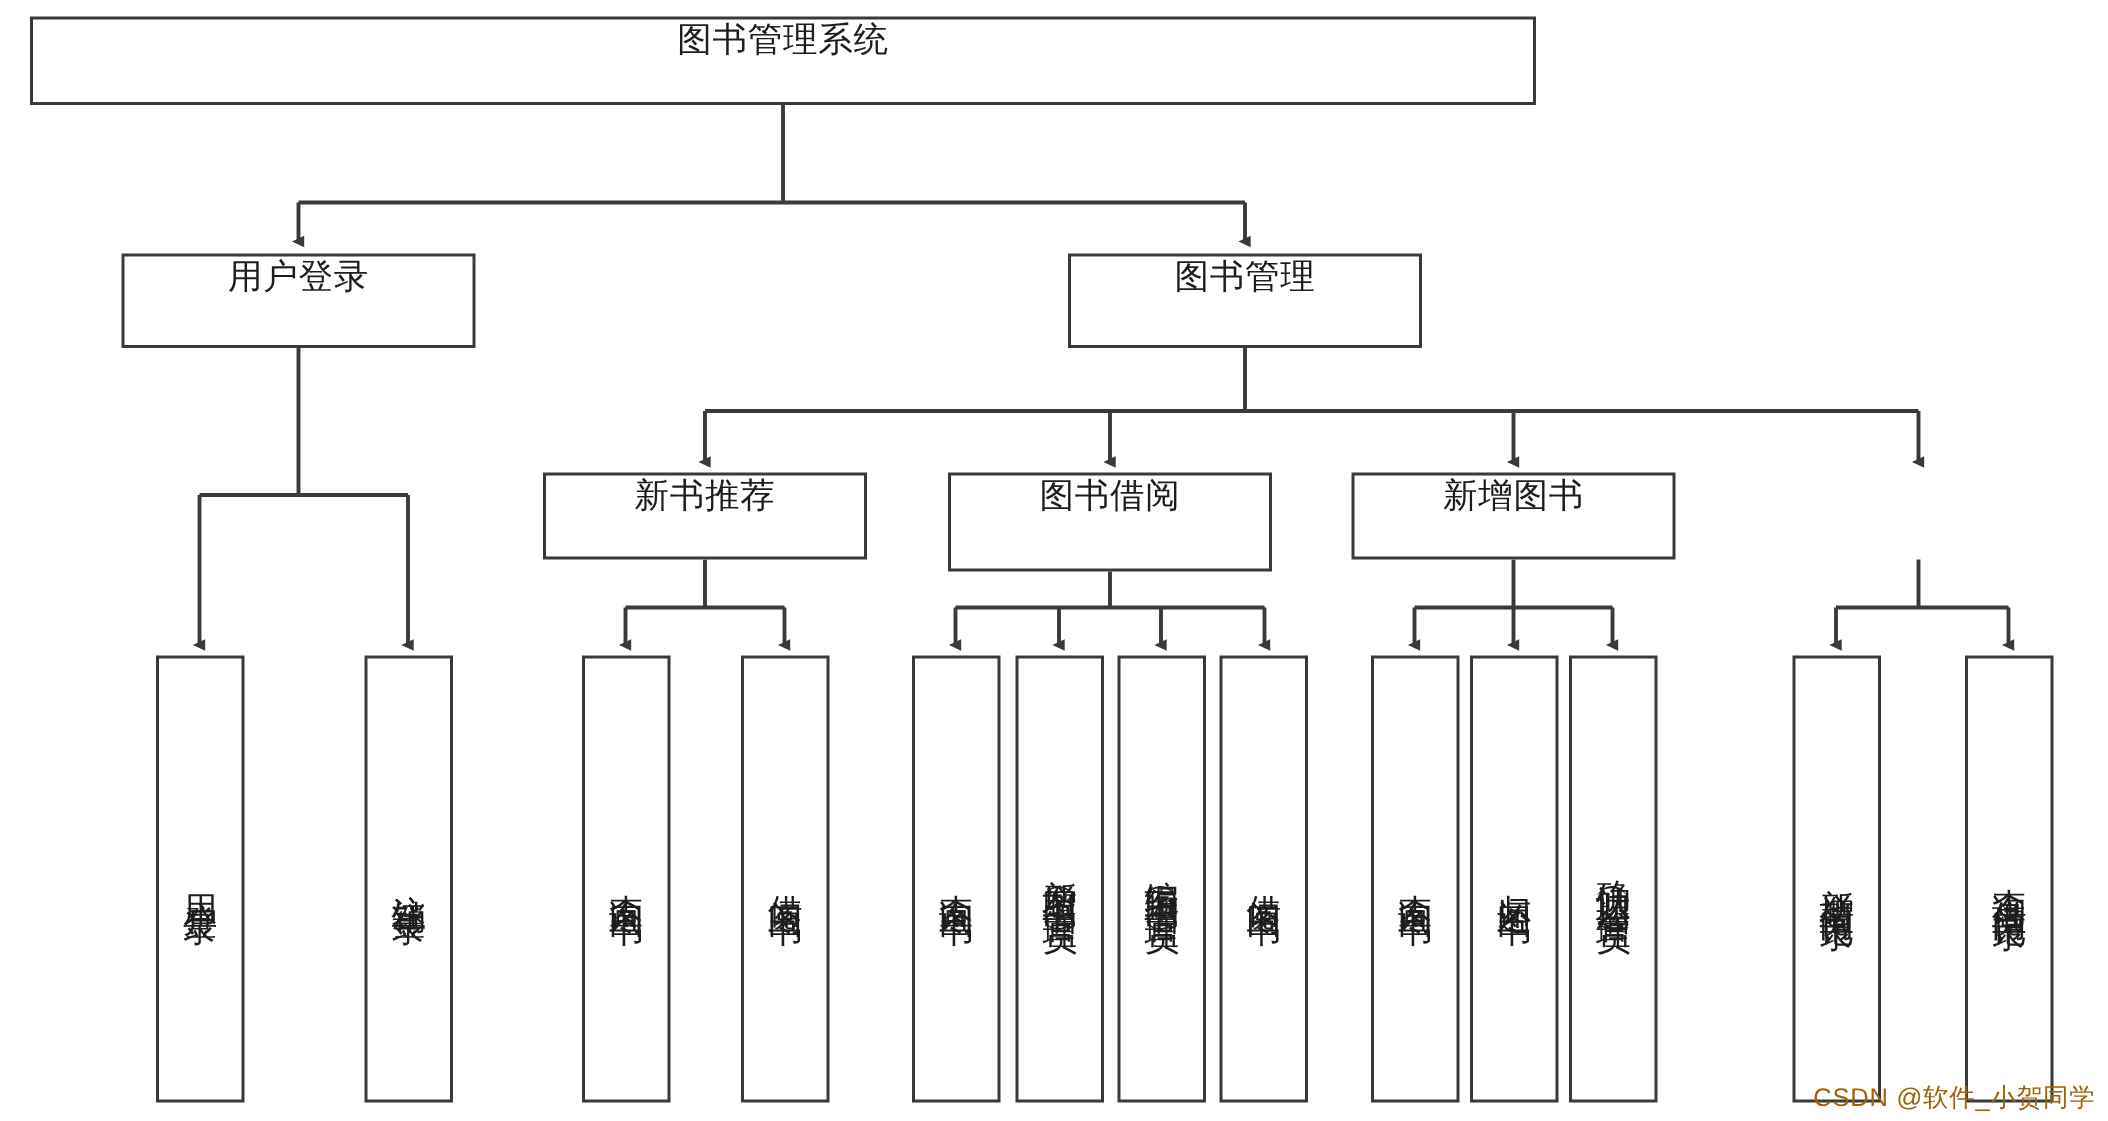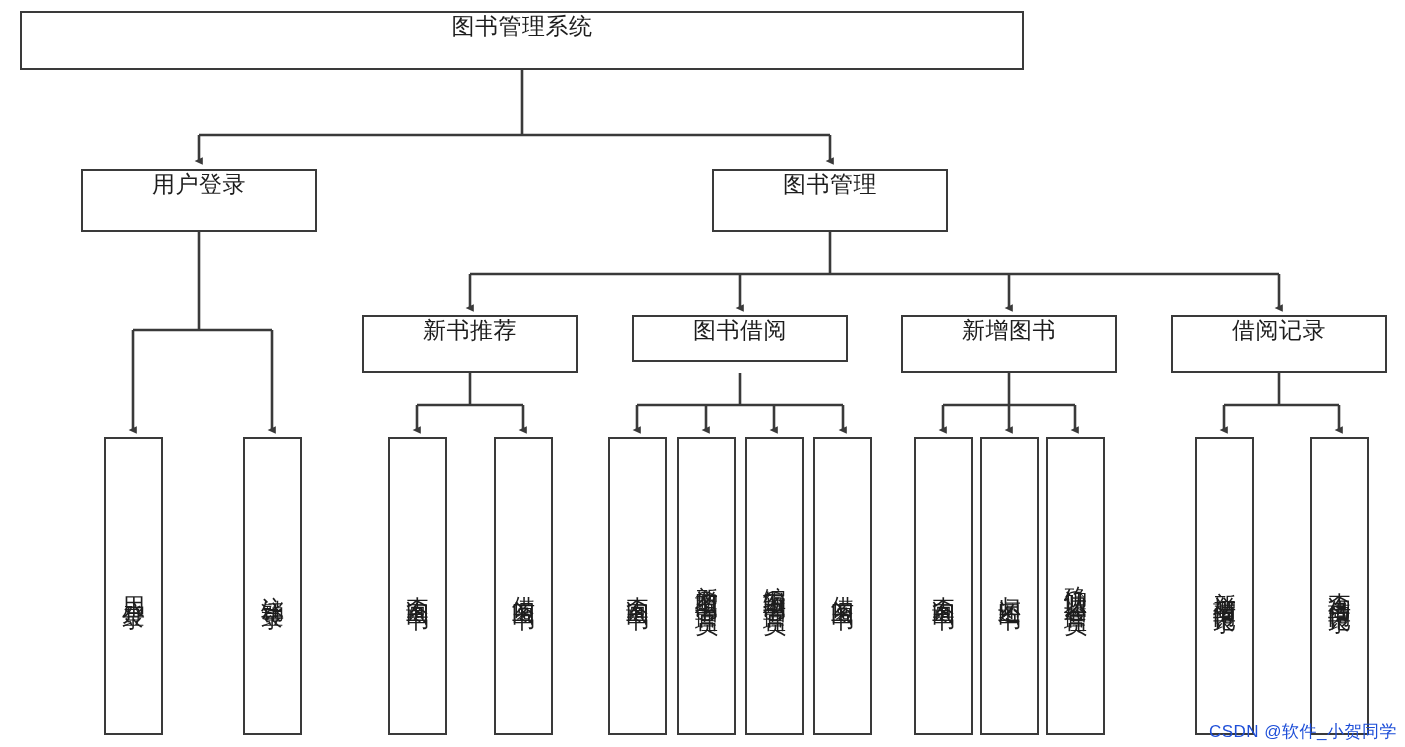--- a/index.html
+++ b/index.html
@@ -57,21 +57,21 @@
     letter-spacing: 4px;
     line-height: 1;
     white-space: normal;
     max-height: 100%;
   }
   #watermark {
     position: absolute;
     right: 8px;
     bottom: 4px;
     font-size: 17px;
-    color: #1d4ed8;
+    color: #a16207;
     letter-spacing: 0.5px;
     z-index: 5;
     white-space: nowrap;
   }
 </style>
 </head>
 <body>
 
 <div id="canvas">
 
@@ -132,28 +132,25 @@
   <div class="node horizontal" style="left:81px; top:169px; width:236px; height:63px;">
     <span class="node-label">用户登录</span>
   </div>
   <div class="node horizontal" style="left:362px; top:315px; width:216px; height:58px;">
     <span class="node-label">新书推荐</span>
   </div>
 
   <div class="node horizontal" style="left:712px; top:169px; width:236px; height:63px;">
     <span class="node-label">图书管理</span>
   </div>
-  <div class="node horizontal" style="left:632px; top:315px; width:216px; height:47px;">
+  <div class="node horizontal" style="left:632px; top:315px; width:216px; height:66px;">
     <span class="node-label">图书借阅</span>
   </div>
   <div class="node horizontal" style="left:901px; top:315px; width:216px; height:58px;">
     <span class="node-label">新增图书</span>
-  </div>
-  <div class="node horizontal" style="left:1171px; top:315px; width:216px; height:58px;">
-    <span class="node-label">借阅记录</span>
   </div>
 
   <div class="node vertical" style="left:104px; top:437px; width:59px; height:298px;">
     <span class="node-label">用户登录</span>
   </div>
   <div class="node vertical" style="left:243px; top:437px; width:59px; height:298px;">
     <span class="node-label">注销登录</span>
   </div>
 
   <div class="node vertical" style="left:388px; top:437px; width:59px; height:298px;">

